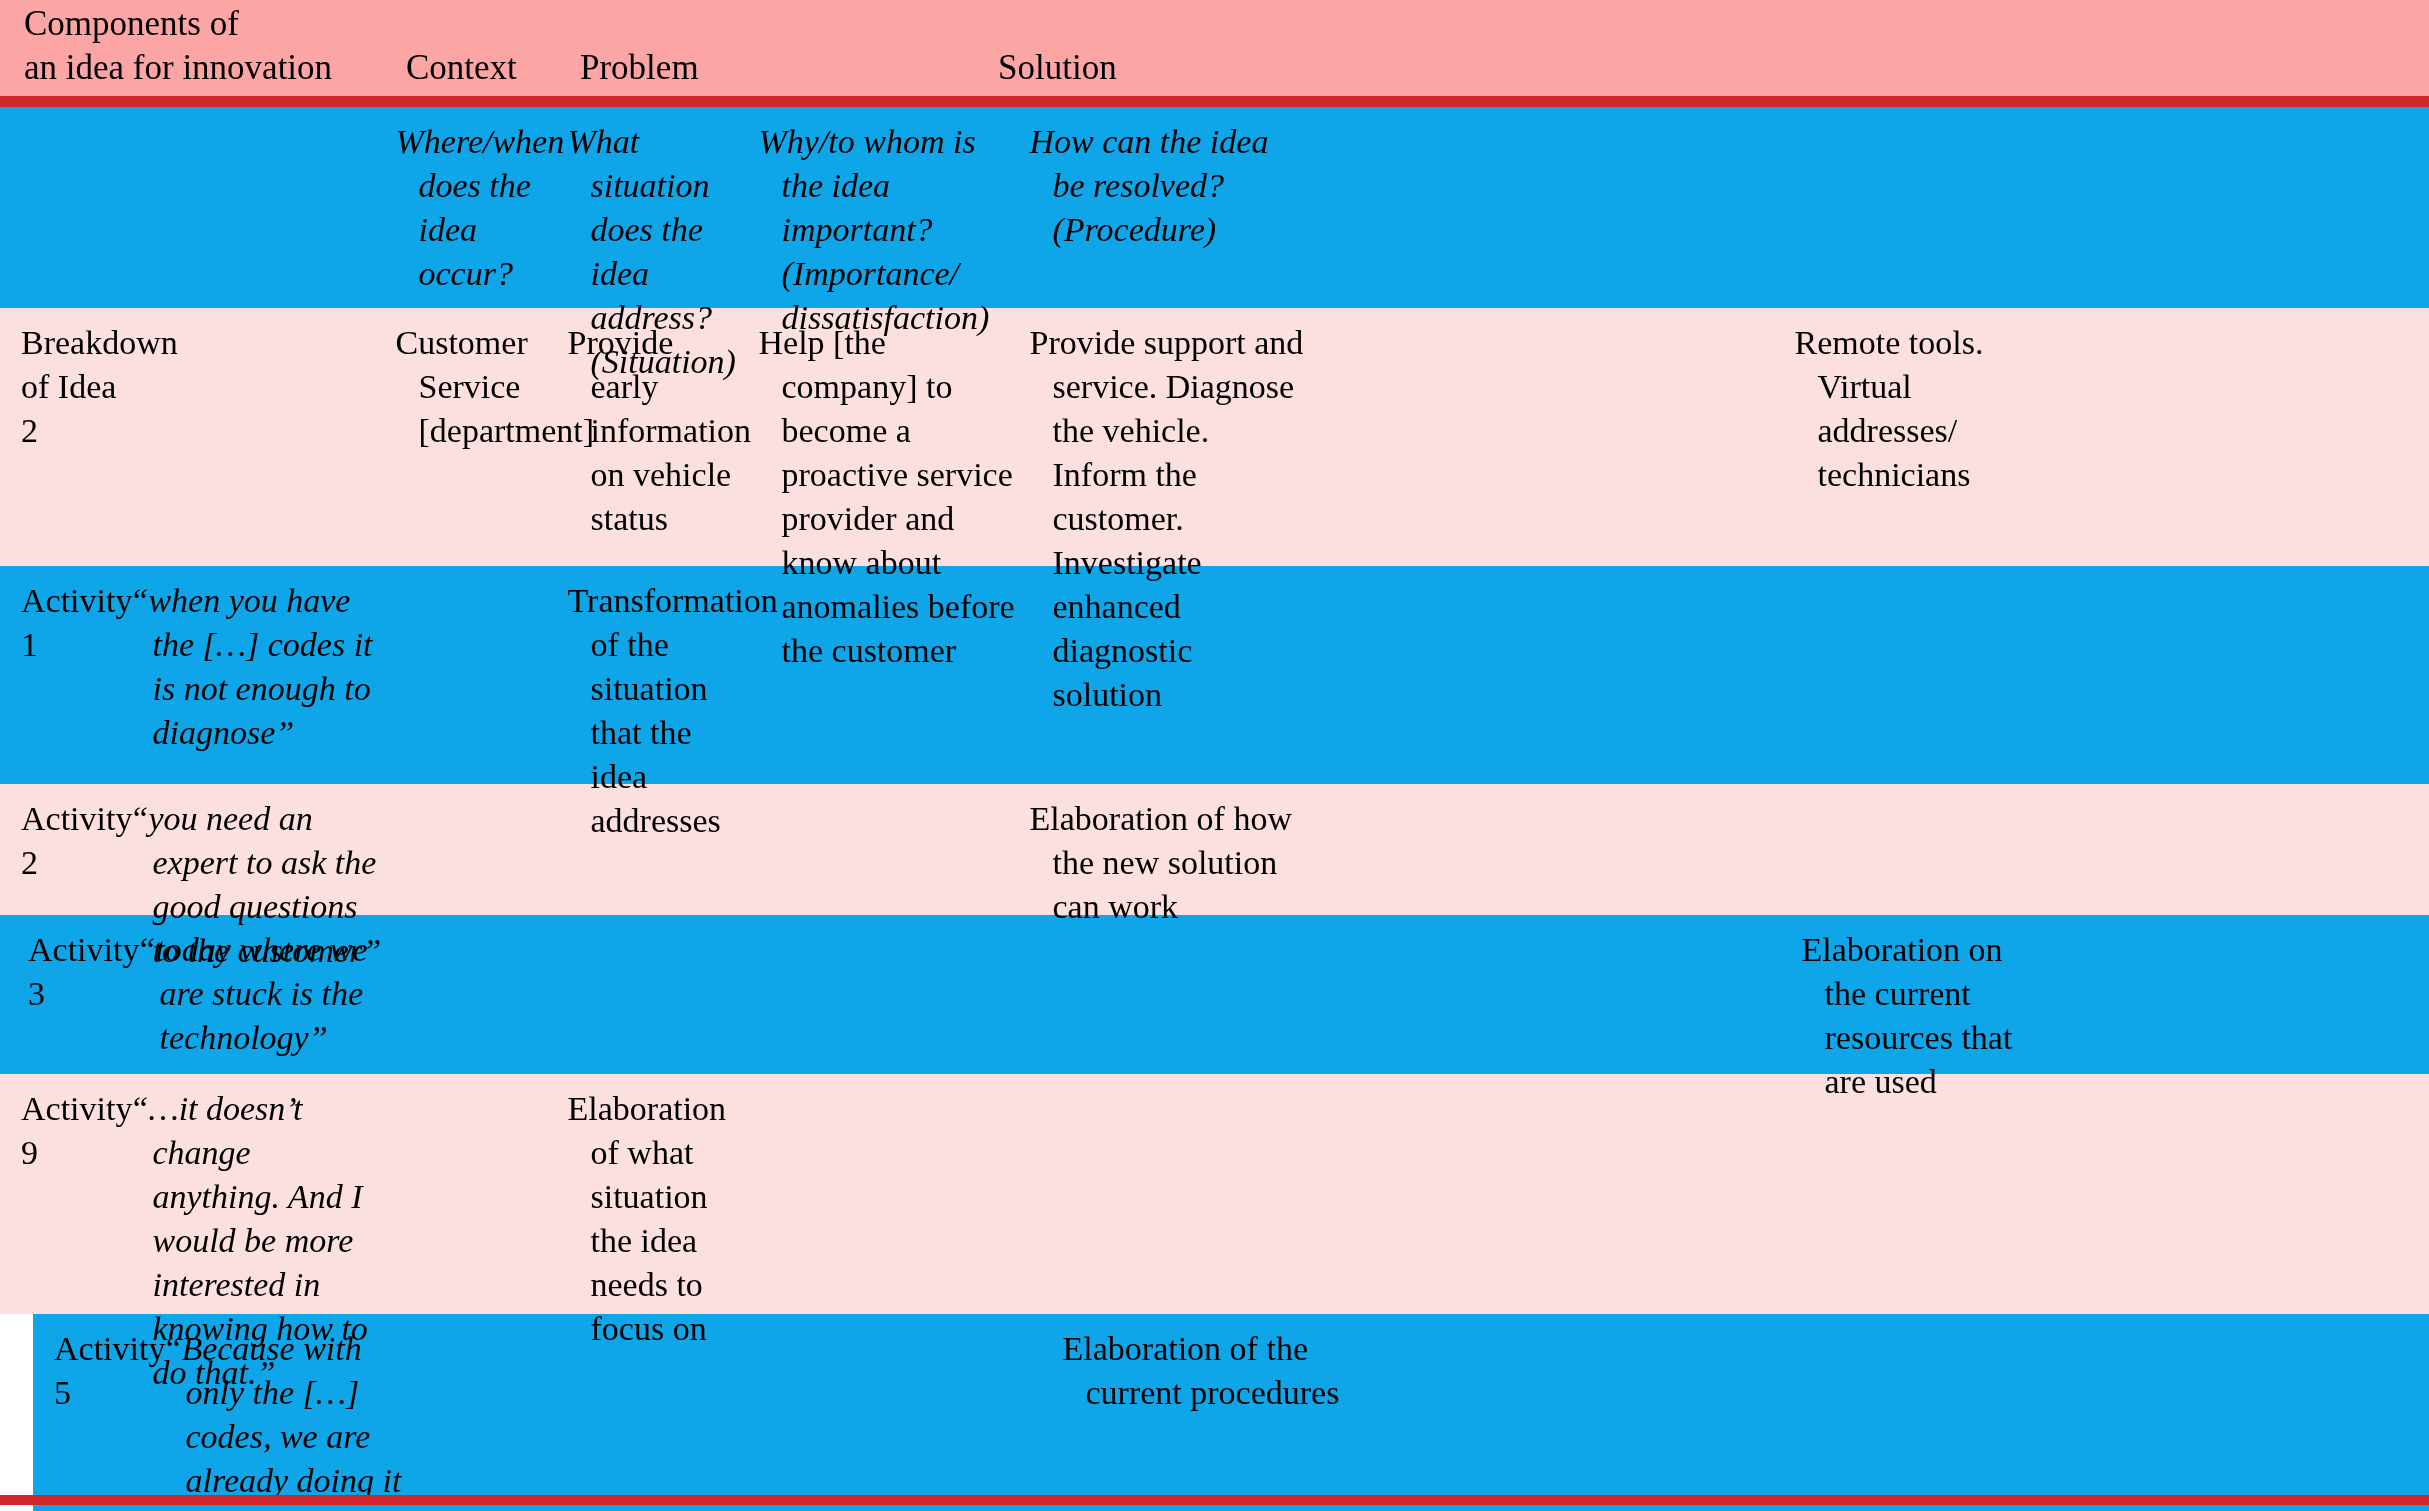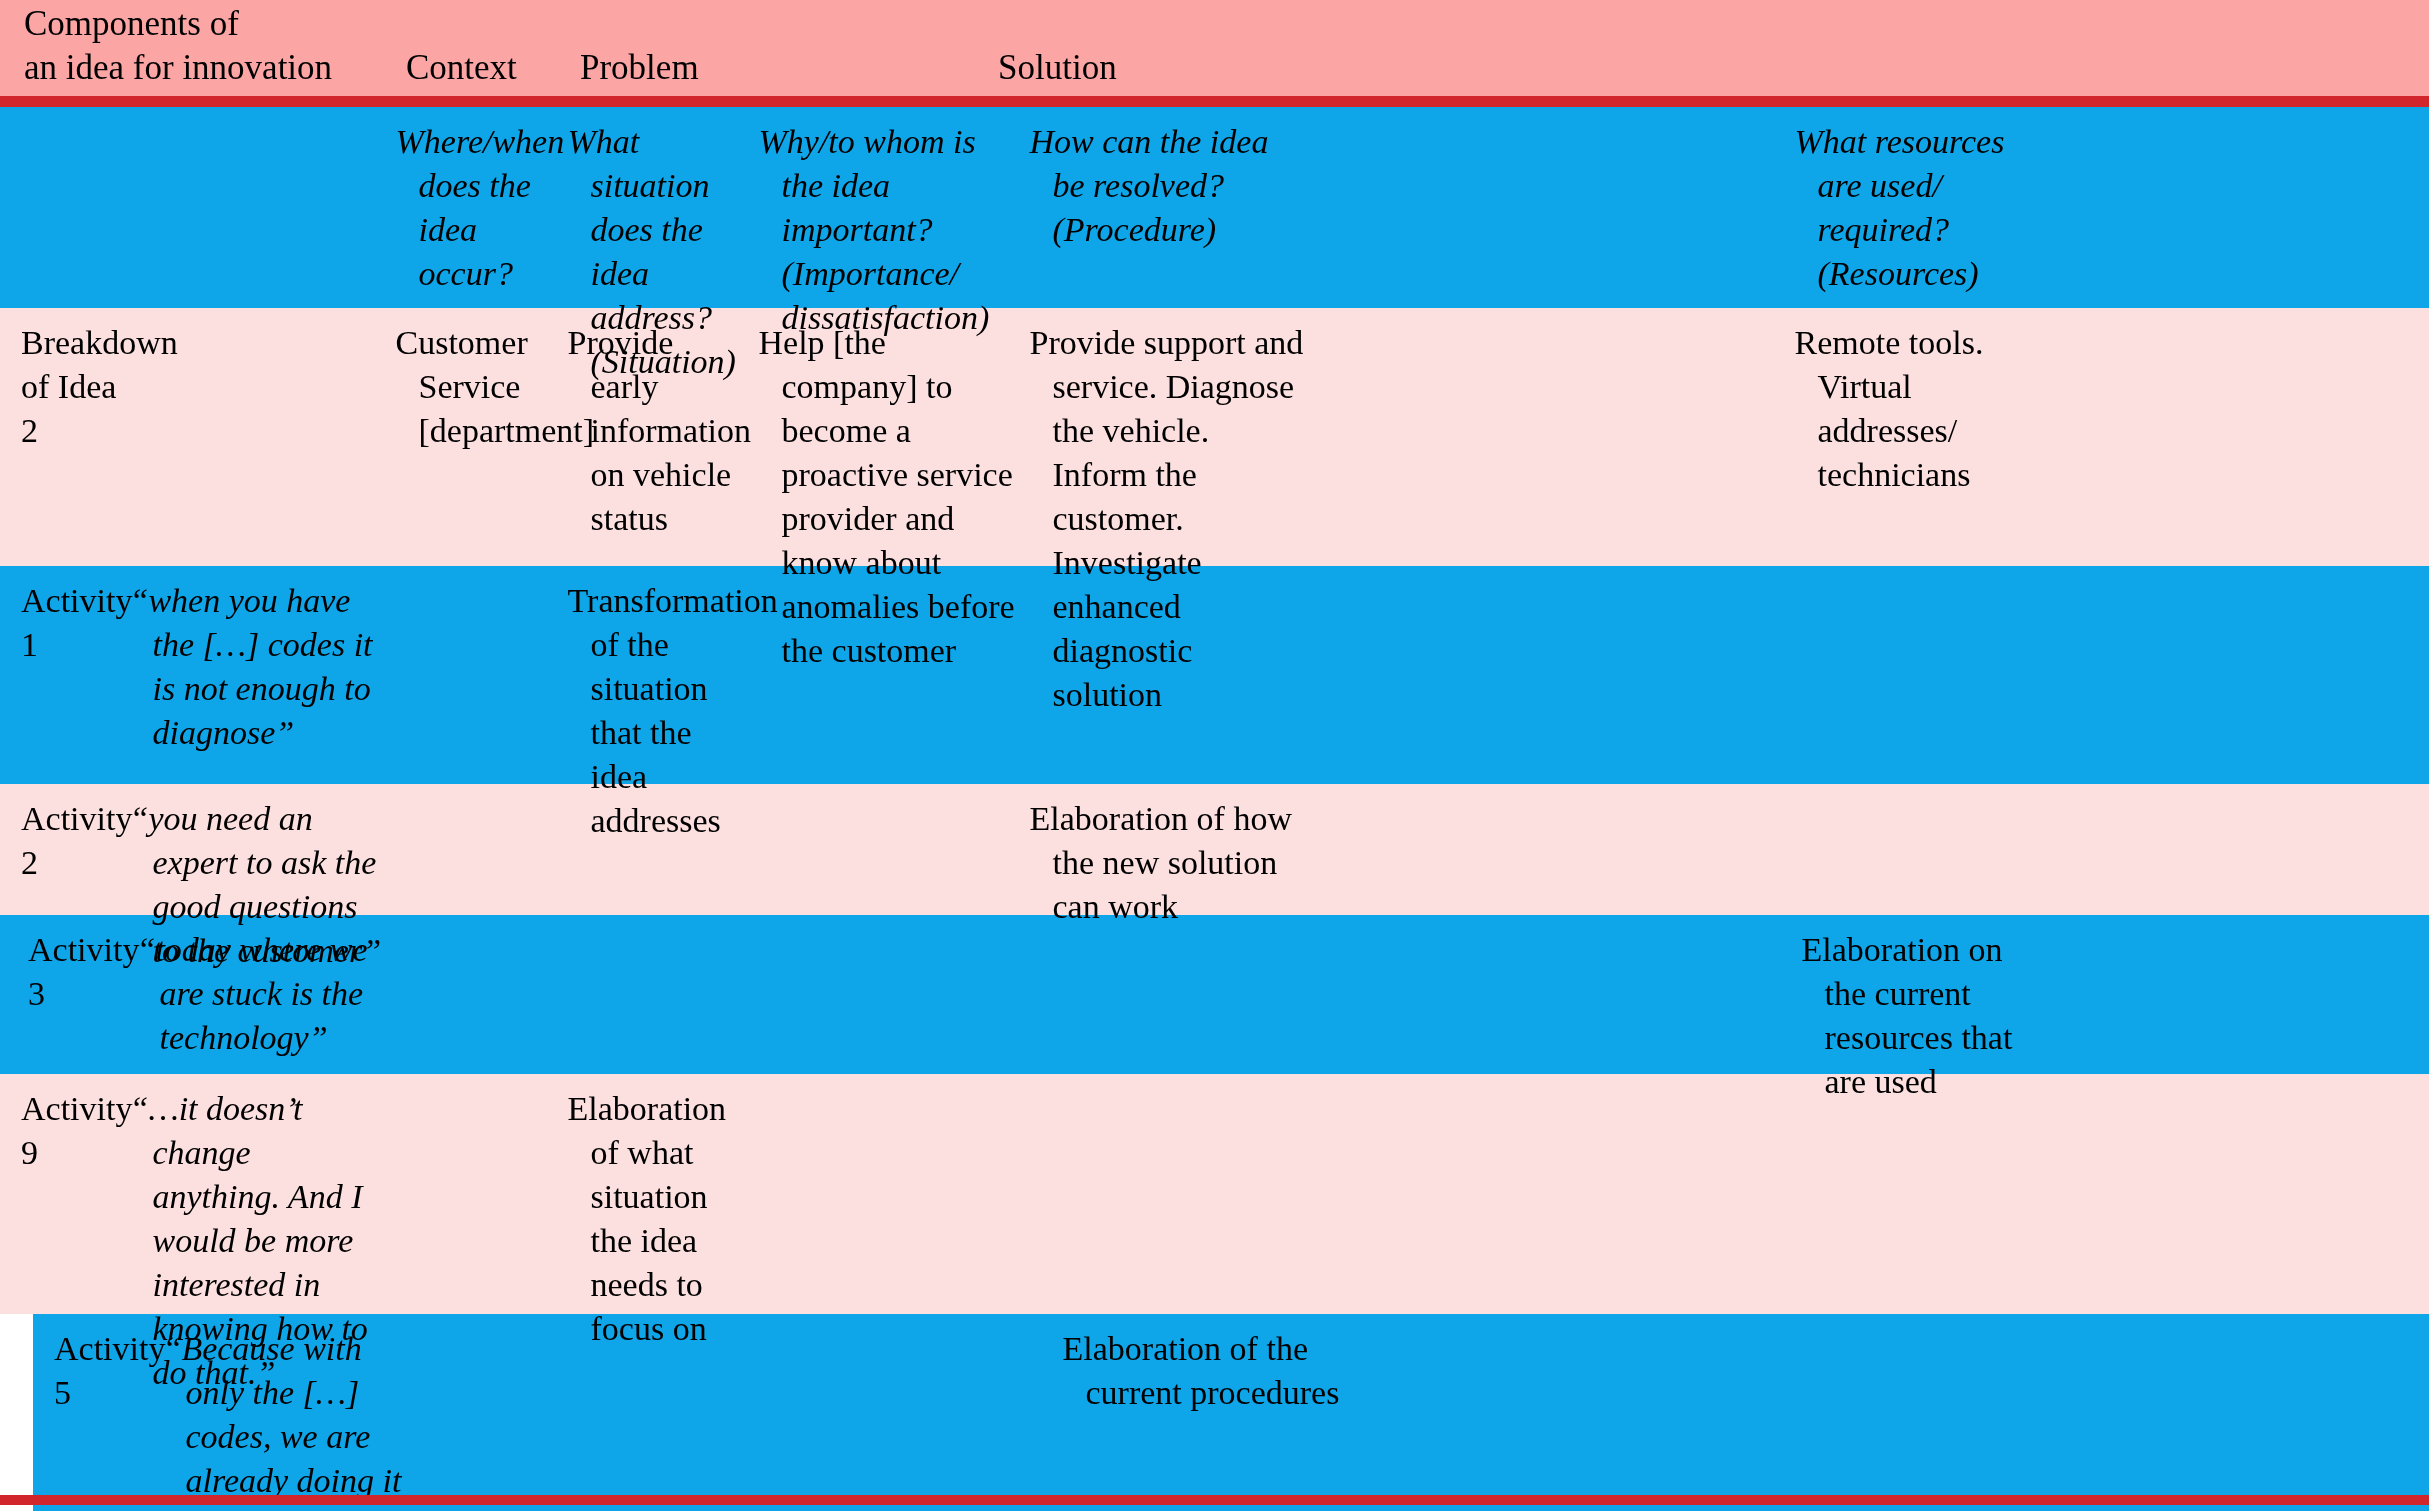--- a/index.html
+++ b/index.html
@@ -133,23 +133,20 @@
       <div class="cell col-prob">
           <span class="inner">What situation does the idea address? (Situation)</span>
         </div>
       <div class="cell col-why">
           <span class="inner">Why/to whom is the idea important? (Importance/ dissatisfaction)</span>
         </div>
       <div class="cell col-how">
           <span class="inner">How can the idea be resolved? (Procedure)</span>
         </div>
       <div class="cell col-gap"></div>
-      <div class="cell col-res">
-          <span class="inner">What resources are used/ required? (Resources)</span>
-        </div>
     </div>
 
     <div class="row light row-break">
       <div class="cell col-label no-indent">Breakdown of Idea 2</div>
       <div class="cell col-quote no-indent"></div>
       <div class="cell col-ctx">
           <span class="inner">Customer Service [department]</span>
         </div>
       <div class="cell col-prob">
           <span class="inner">Provide early information on vehicle status</span>

